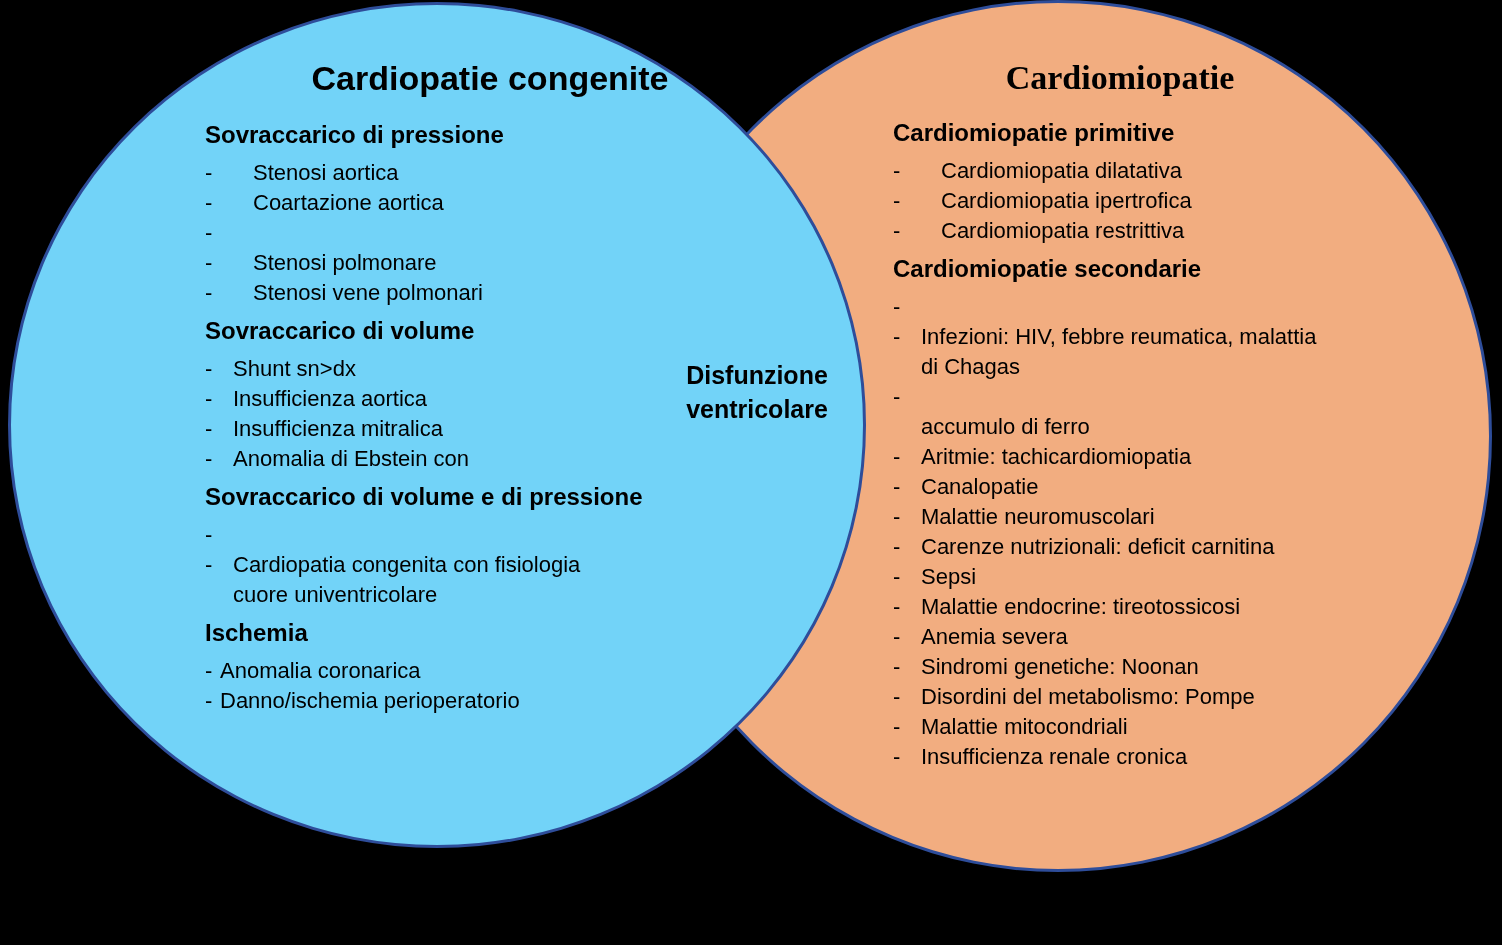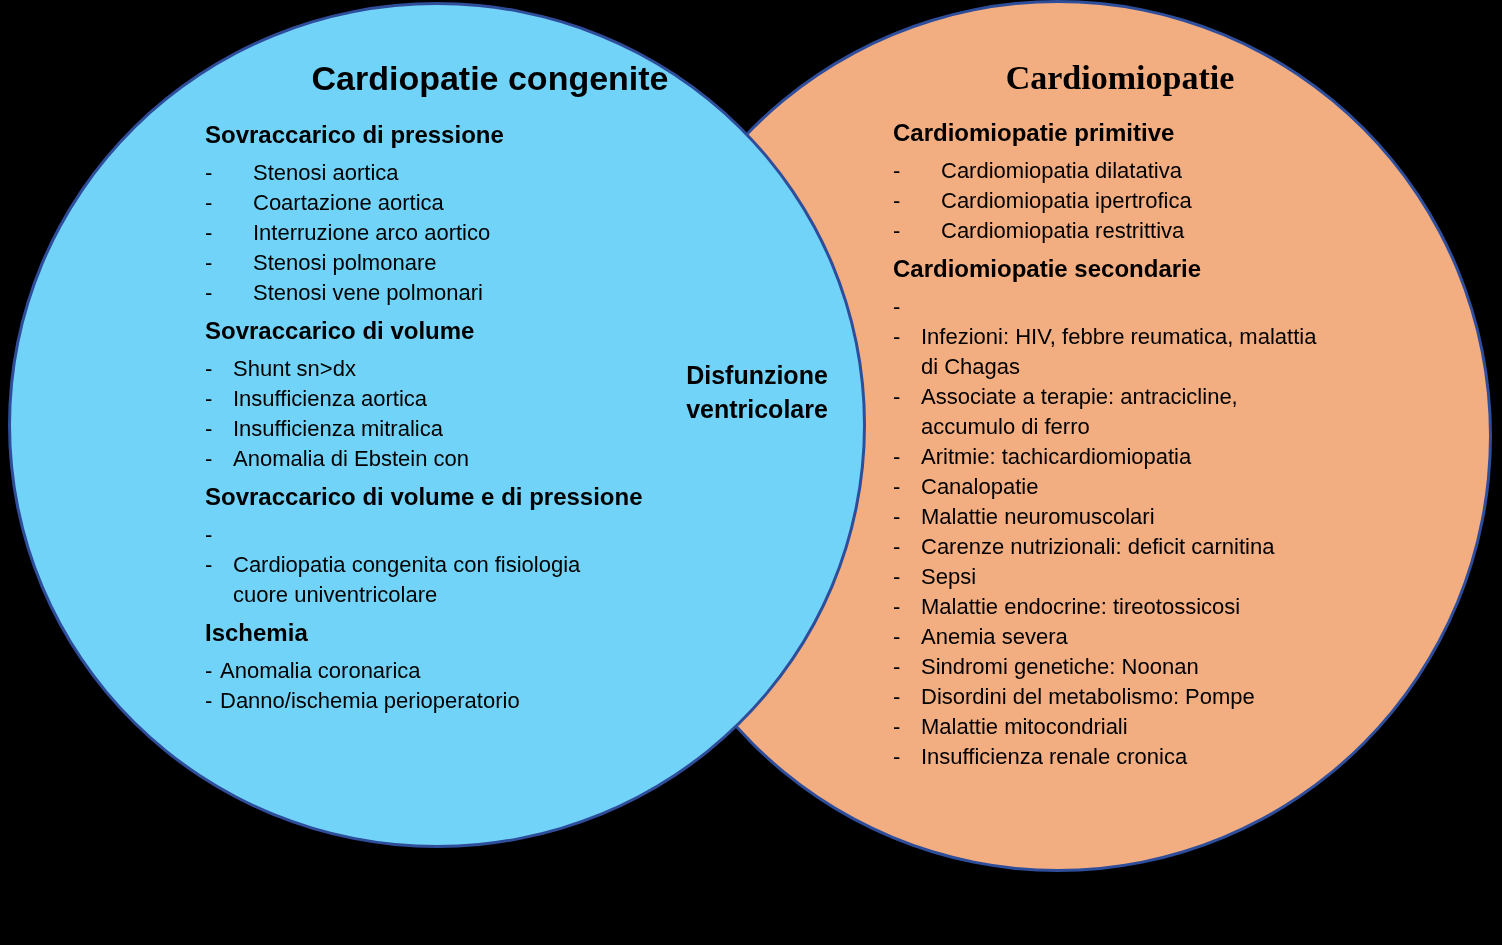--- a/index.html
+++ b/index.html
@@ -81,21 +81,20 @@
       <div class="row indent-wide">
         <span class="dash">-</span>
         <span class="txt">Stenosi aortica</span>
       </div>
       <div class="row indent-wide">
         <span class="dash">-</span>
         <span class="txt">Coartazione aortica</span>
       </div>
       <div class="row indent-wide">
         <span class="dash">-</span>
-        <span class="txt">Interruzione arco aortico</span>
       </div>
       <div class="row indent-wide">
         <span class="dash">-</span>
         <span class="txt">Stenosi polmonare</span>
       </div>
       <div class="row indent-wide">
         <span class="dash">-</span>
         <span class="txt">Stenosi vene polmonari</span>
       </div>
       <div class="sec-heading">Sovraccarico di volume</div>
@@ -162,21 +161,20 @@
       <div class="row indent-narrow">
         <span class="dash">-</span>
         <span class="txt">Infezioni: HIV, febbre reumatica, malattia</span>
       </div>
       <div class="row indent-narrow">
         <span class="dash"></span>
         <span class="txt">di Chagas</span>
       </div>
       <div class="row indent-narrow">
         <span class="dash">-</span>
-        <span class="txt">Associate a terapie: antracicline,</span>
       </div>
       <div class="row indent-narrow">
         <span class="dash"></span>
         <span class="txt">accumulo di ferro</span>
       </div>
       <div class="row indent-narrow">
         <span class="dash">-</span>
         <span class="txt">Aritmie: tachicardiomiopatia</span>
       </div>
       <div class="row indent-narrow">

